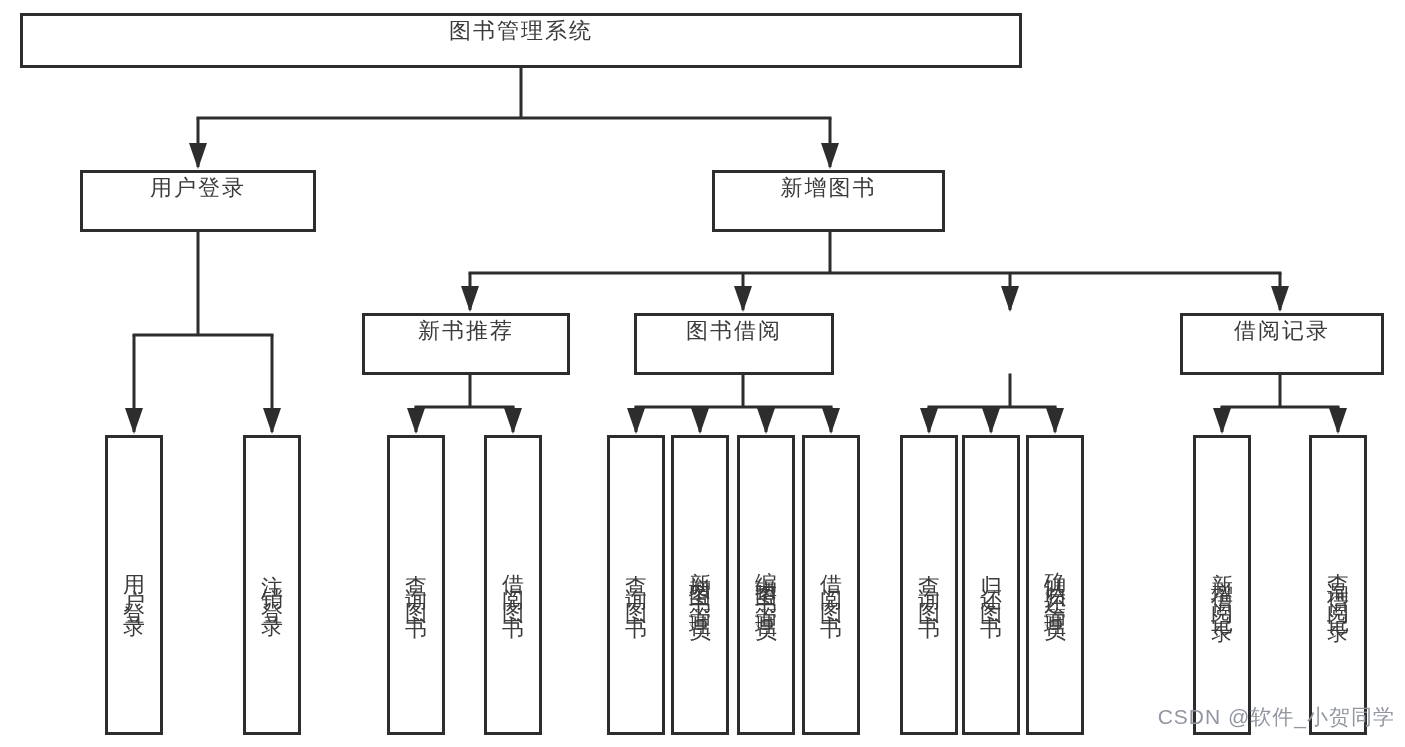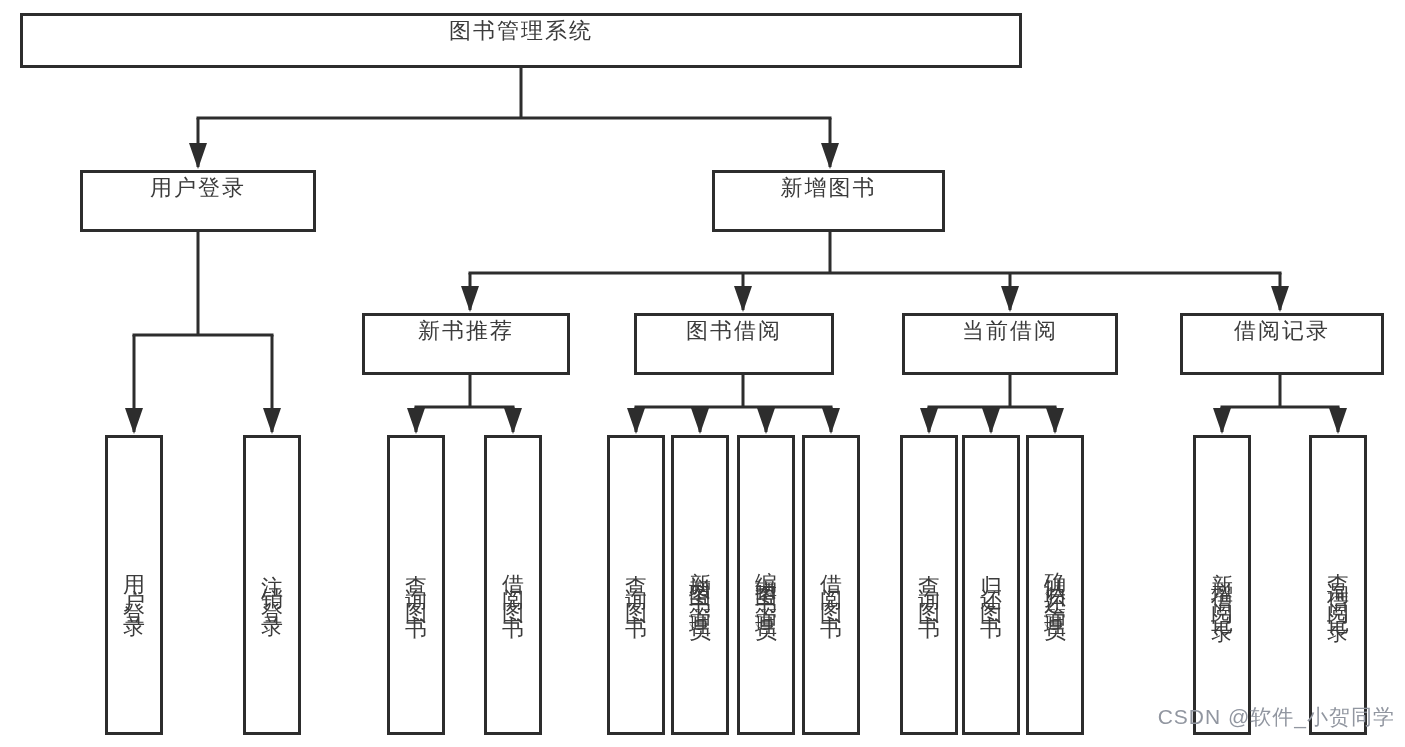--- a/index.html
+++ b/index.html
@@ -88,23 +88,20 @@
   <div class="hbox" style="left:712px;top:170px;width:233px;height:62px">
     <span>新增图书</span>
   </div>
 
   <div class="hbox" style="left:362px;top:313px;width:208px;height:62px">
     <span>新书推荐</span>
   </div>
   <div class="hbox" style="left:634px;top:313px;width:200px;height:62px">
     <span>图书借阅</span>
   </div>
-  <div class="hbox" style="left:902px;top:313px;width:216px;height:62px">
-    <span>当前借阅</span>
-  </div>
   <div class="hbox" style="left:1180px;top:313px;width:204px;height:62px">
     <span>借阅记录</span>
   </div>
 
   <div class="vbox" style="left:105px">
     <span>用户登录</span>
   </div>
   <div class="vbox" style="left:243px">
     <span>注销登录</span>
   </div>

